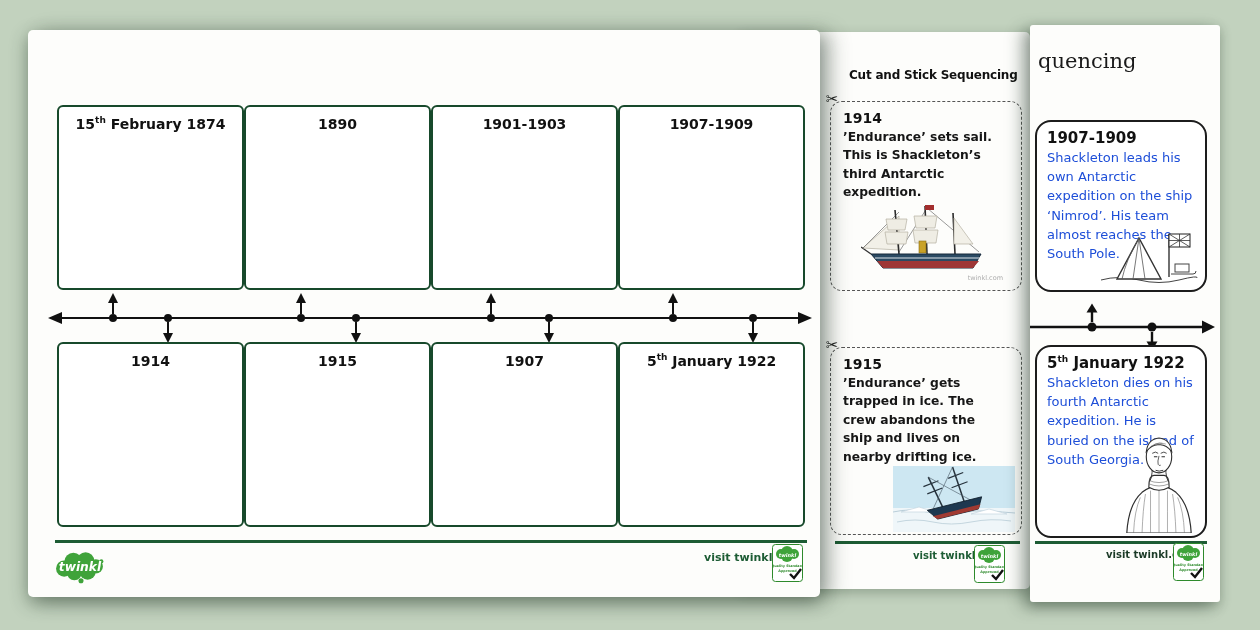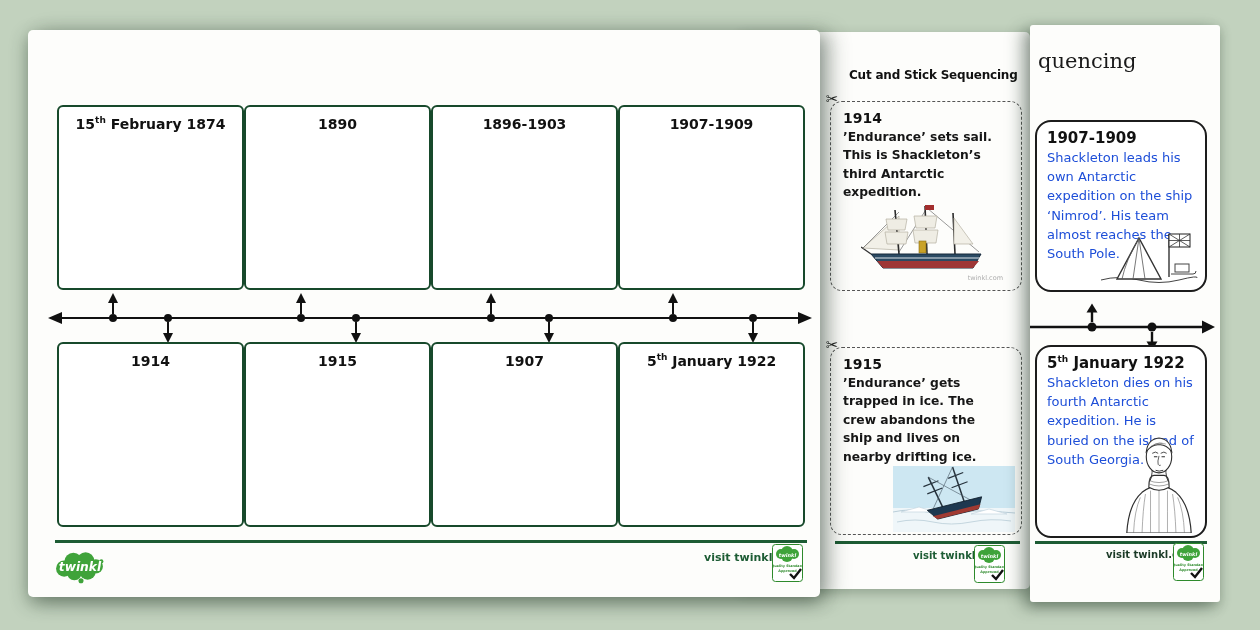--- a/index.html
+++ b/index.html
@@ -197,21 +197,21 @@
   <section class="page page-main">
 
     <div class="row row-top">
       <div class="seqbox">
         <span class="boxlabel"><span>15</span><sup>th</sup><span> February 1874</span></span>
       </div>
       <div class="seqbox">
         <span class="boxlabel"><span>1890</span><sup></sup><span></span></span>
       </div>
       <div class="seqbox">
-        <span class="boxlabel"><span>1896-1903</span><sup></sup><span></span></span>
+        <span class="boxlabel"><span>1901-1903</span><sup></sup><span></span></span>
       </div>
       <div class="seqbox">
         <span class="boxlabel"><span>1907-1909</span><sup></sup><span></span></span>
       </div>
     </div>
 
     <svg class="timeline-main" width="770" height="52" viewBox="0 0 770 52">
       <line x1="6" y1="26" x2="764" y2="26" stroke="#111" stroke-width="2.2"></line>
       <polygon points="17,20 3,26 17,32" fill="#111"></polygon>
       <polygon points="753,20 767,26 753,32" fill="#111"></polygon>

